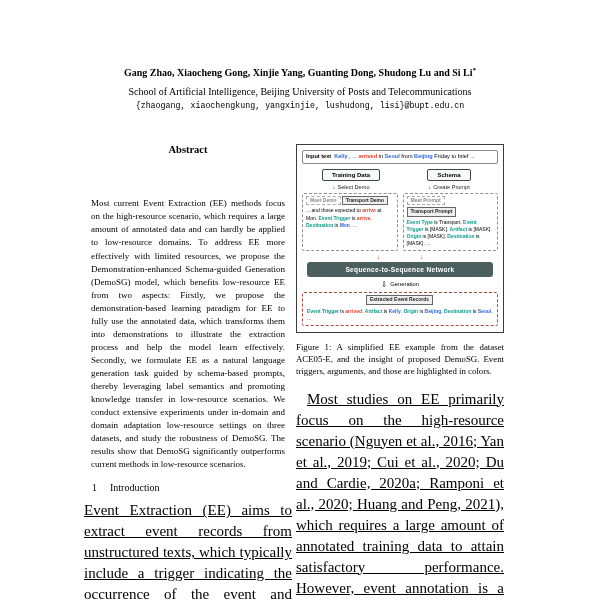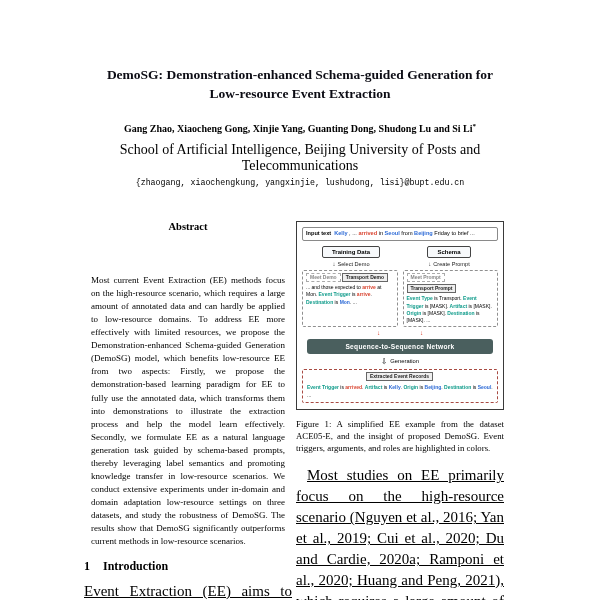--- a/index.html
+++ b/index.html
@@ -3,29 +3,29 @@
 <meta charset="utf-8">
 <style>
   * { margin:0; padding:0; box-sizing:border-box; }
   html,body { width:600px; height:600px; background:#ffffff; overflow:hidden; }
   body { font-family:"Liberation Serif", serif; color:#000; }
   .page { width:600px; height:600px; padding:66px 84px 0 84px; position:relative; }
 
   .title { text-align:center; font-weight:bold; font-size:13.5px; line-height:1.4; max-width:412px; margin:0 auto 18px auto; color:#0c0c14; }
   .authors { text-align:center; font-weight:bold; font-size:10px; margin-bottom:8px; }
   .authors sup { font-size:7px; }
-  .affil { text-align:center; font-size:14px; margin-bottom:4px; }
+  .affil { text-align:center; font-size:10px; margin-bottom:4px; }
   .emails { text-align:center; font-family:"Liberation Mono", monospace; font-size:8.3px; margin-bottom:34px; }
 
   .columns { display:flex; gap:4px; }
   .col { width:208px; }
 
   .abstract-heading { text-align:center; font-weight:bold; font-size:10.5px; margin-bottom:7px; }
   .abstract-text { font-size:9px; line-height:1.45; text-align:justify; padding:0 7px;margin-top:42px; }
-  .section-heading { font-weight:bold; font-size:12px; margin:11px 0 7px 0; }
+  .section-heading { font-weight:normal; font-size:10px; margin:11px 0 7px 8px; }
   .section-heading .num { margin-right:13px; }
   .body-text { font-size:15px; line-height:1.4; text-align:justify;text-decoration:underline; }
   .indent { text-indent:11px; }
 
   
   .figure-box { border:1px solid #3a3a3a; padding:5px 5px 6px 5px; font-family:"Liberation Sans", sans-serif; }
   .fig-input { border:1px solid #8a8a8a; border-radius:2px; padding:2px 3px; font-size:5.6px; line-height:1.4; margin-bottom:5px; }
   .fig-input-label { font-weight:bold; margin-right:3px; }
   .fig-halves { display:flex; }
   .fig-half { width:50%; display:flex; flex-direction:column; align-items:center; }
@@ -50,21 +50,20 @@
   .fc-role { color:var(--role,#0e9b8a); font-weight:bold; }
 
   .fig-caption { font-size:8.8px; line-height:1.38; text-align:justify; margin-top:8px; }
   .right-paragraph { margin-top:11px; }
 </style>
 </head>
 <body>
 
 <div class="page">
 
-  <div class="title">DemoSG: Demonstration-enhanced Schema-guided Generation for Low-resource Event Extraction</div>
 
   <div class="authors"><span>Gang Zhao, Xiaocheng Gong, Xinjie Yang, Guanting Dong, Shudong Lu and Si Li</span><sup>*</sup></div>
 
   <div class="affil">School of Artificial Intelligence, Beijing University of Posts and Telecommunications</div>
 
   <div class="emails">{zhaogang, xiaochengkung, yangxinjie, lushudong, lisi}@bupt.edu.cn</div>
 
   <div class="columns">
 
     <div class="col">
@@ -126,19 +125,19 @@
 
         <div class="fig-records">
           <div class="fig-records-header">
             <span class="fig-chip chip-solid">Extracted Event Records</span>
           </div>
           <div><span class="fc-role">Event Trigger</span><span> is </span><span class="fc-trigger">arrived</span><span>. </span><span class="fc-role">Artifact</span><span> is </span><span class="fc-argument">Kelly</span><span>. </span><span class="fc-role">Origin</span><span> is </span><span class="fc-argument">Beijing</span><span>. </span><span class="fc-role">Destination</span><span> is </span><span class="fc-argument">Seoul</span><span>. ...</span></div>
         </div>
 
       </div>
 
-      <div class="fig-caption">Figure 1: A simplified EE example from the dataset ACE05-E, and the insight of proposed DemoSG. Event triggers, arguments, and roles are highlighted in colors.</div>
+      <div class="fig-caption">Figure 1: A simplified EE example from the dataset ACE05-E, and the insight of proposed DemoSG. Event triggers, arguments, and those are highlighted in colors.</div>
 
       <div class="body-text right-paragraph indent">Most studies on EE primarily focus on the high-resource scenario (Nguyen et al., 2016; Yan et al., 2019; Cui et al., 2020; Du and Cardie, 2020a; Ramponi et al., 2020; Huang and Peng, 2021), which requires a large amount of annotated training data to attain satisfactory performance. However, event annotation is a costly and labor-intensive process, rendering these methods challenging to apply in domains with limited annotated data. Thus, there is a growing need to explore EE in low-resource scenarios characterized by a scarcity of training examples, which has gained increasing attention...</div>
 
     </div>
   </div>
 </div>
 
 </body></html>

